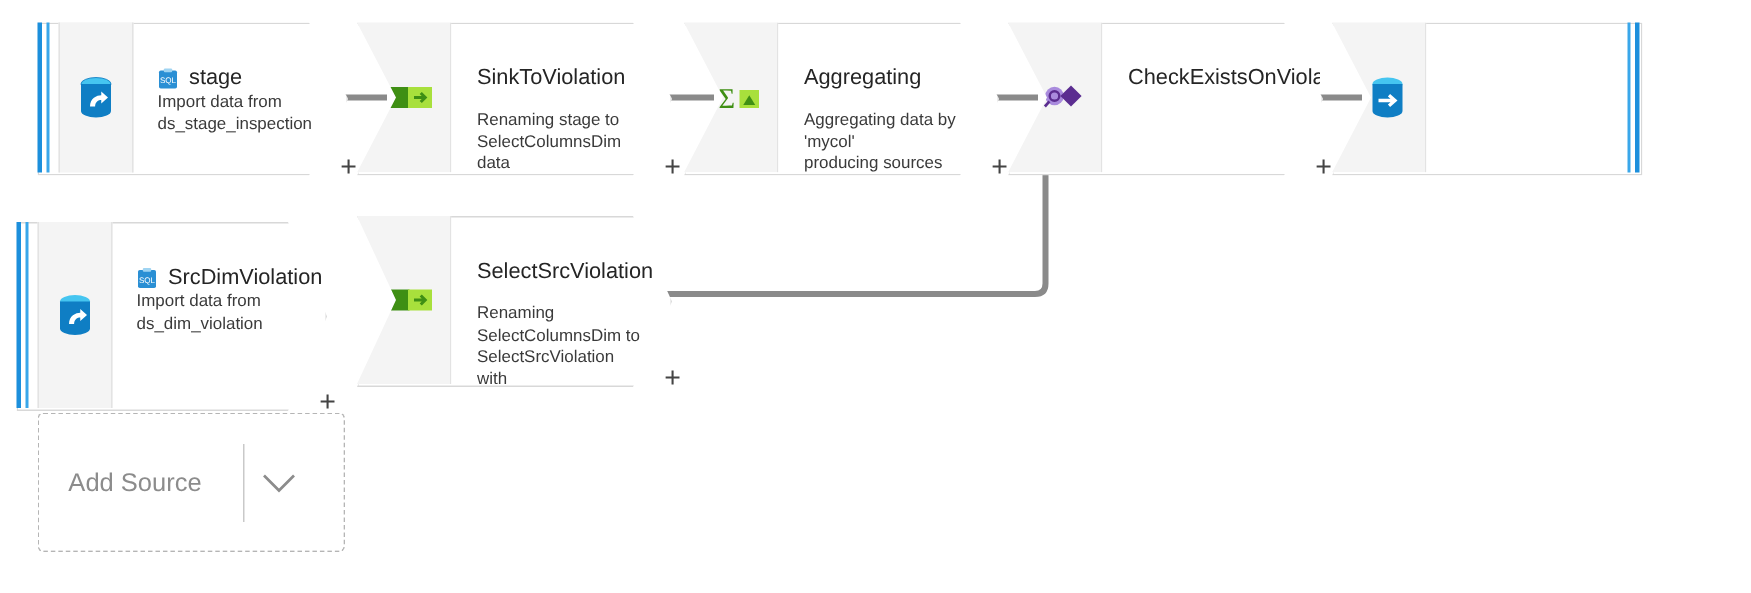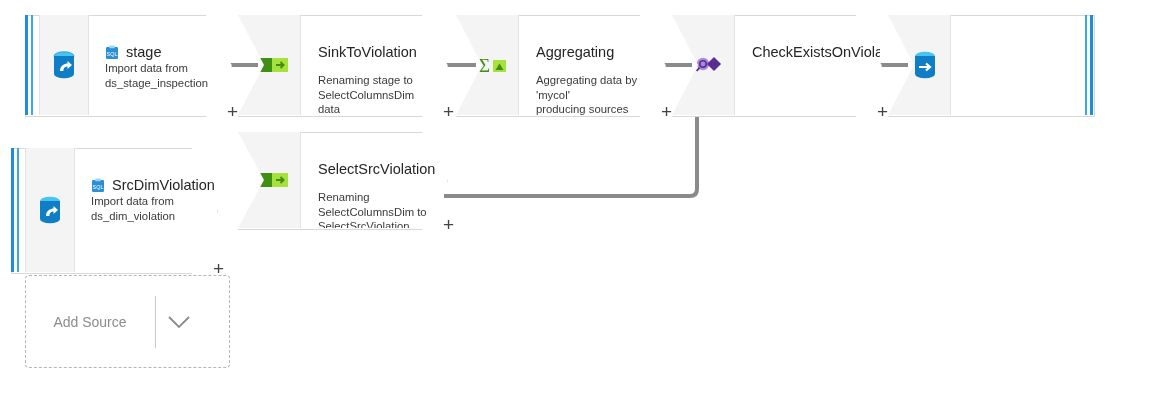--- a/index.html
+++ b/index.html
@@ -136,21 +136,21 @@
     height: 93px;
     border: 1px dashed #b5b5b5;
     border-radius: 4px;
     background: #ffffff;
     display: flex;
     align-items: center;
     justify-content: center;
     box-sizing: border-box;
   }
   #add-source .as-label {
-    font-size: 14px;
+    font-size: 17px;
     color: #8c8c8c;
     padding-right: 28px;
   }
   #add-source .as-divider {
     width: 1px;
     height: 52px;
     background: #c9c9c9;
   }
   #add-source .as-chev {
     width: 46px;
@@ -299,21 +299,21 @@
           <text x="7" y="10.6" font-size="5.4" fill="#ffffff" text-anchor="middle" font-family="'Liberation Sans',sans-serif">SQL</text>
         </svg>
         <span>SrcDimViolation</span>
       </div>
       <div class="node-desc">Import data from
 ds_dim_violation</div>
     </div>
     <div class="plus" style="right:-8px; bottom:-6px;">+</div>
   </div>
 
-  <div class="node" style="left:238px; top:132px; width:208px; height:96px;">
+  <div class="node" style="left:238px; top:144px; width:208px; height:112px;">
     <div class="node-shape"></div>
     <div class="icon-pane">
       <svg class="xform-icon" viewBox="0 0 30 24" style="margin-left:10px;">
         <rect x="1" y="5" width="13" height="14" fill="#3f8f14"></rect>
         <rect x="13" y="5" width="16" height="14" fill="#a8e03c"></rect>
         <path d="M17 12 L24 12 M21.5 9 L24.5 12 L21.5 15" stroke="#3f8f14" stroke-width="2" fill="none"></path>
       </svg>
     </div>
     <div class="node-body">
       <div class="node-title">

